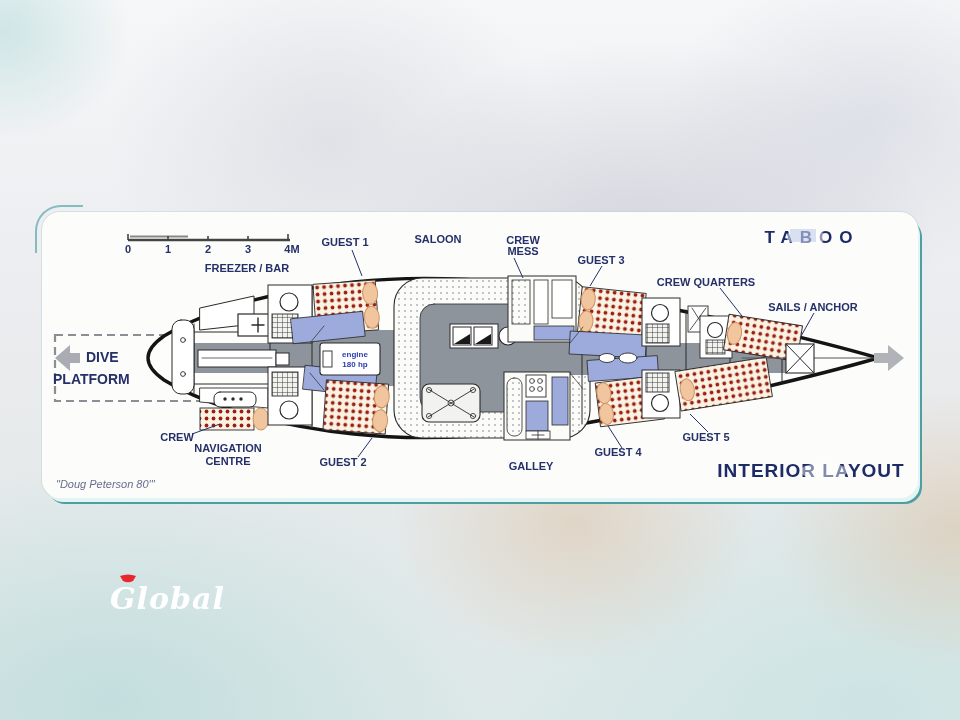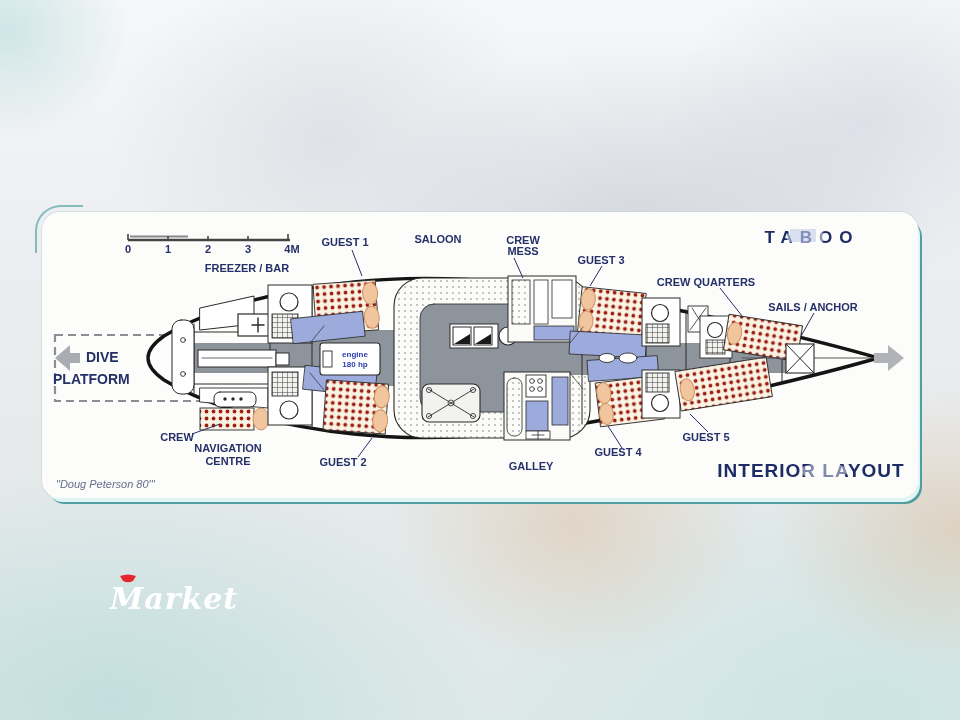--- a/index.html
+++ b/index.html
@@ -249,14 +249,14 @@
     <ellipse cx="782" cy="259" rx="24" ry="8" fill="#ffffff" opacity="0.45"></ellipse>
   </g>
   <text x="14" y="276" font-size="11" font-style="italic" fill="#4a5578" opacity="0.85" font-family="DejaVu Serif, serif">"Doug Peterson 80'"</text>
 </svg>
 </div>
 
 <div class="wm">
   <svg class="boat-ic" width="20" height="12" viewBox="0 0 20 12">
     <path d="M2,4 Q10,1 18,4 L15,9 Q10,11.5 5,9 Z" fill="#e8262d"></path>
   </svg>
-  <div class="daily">Market</div>
+  <div class="daily">Global</div>
 </div>
 
 </body></html>

